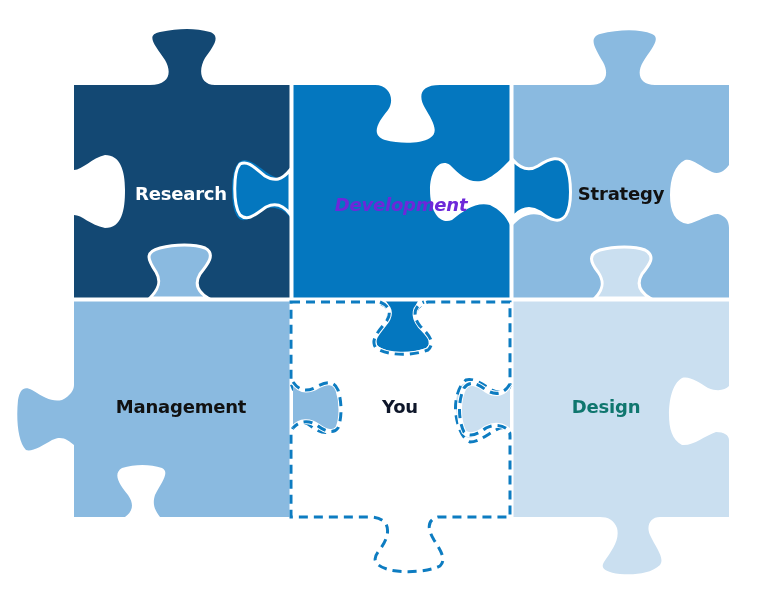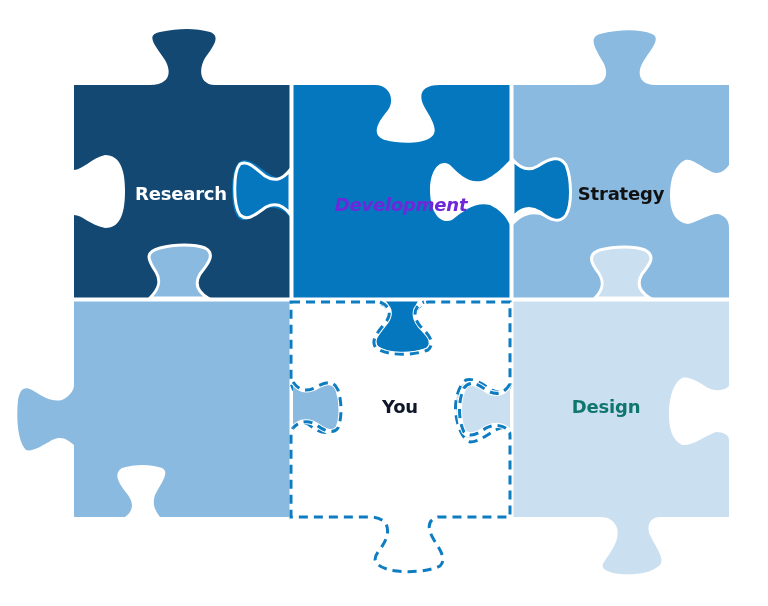--- a/index.html
+++ b/index.html
@@ -50,15 +50,16 @@
     <path fill="none" stroke="#0D7CC1" stroke-width="3" stroke-dasharray="9,6" d="M293,382 C300,392 308,392 318,386 C326,382 334,380 338,390 C342,402 342,418 338,428 C334,434 326,432 318,426 C310,420 300,420 293,428"></path>
     <path fill="none" stroke="#ffffff" stroke-width="5" d="M510,384 C504,394 496,396 486,390 C478,384 470,380 464,388 C458,400 458,420 464,432 C470,438 478,434 486,428 C494,424 504,424 510,432"></path>
     <path fill="none" stroke="#0D7CC1" stroke-width="3" stroke-dasharray="9,6" d="M510,384 C504,394 496,396 486,390 C478,384 470,380 464,388 C458,400 458,420 464,432 C470,438 478,434 486,428 C494,424 504,424 510,432"></path>
     <path fill="none" stroke="#ffffff" stroke-width="5" d="M380,302 C390,306 392,314 386,322 C378,332 370,340 376,348 C388,356 412,356 428,350 C436,342 428,334 420,326 C412,316 414,306 424,302"></path>
     <path fill="none" stroke="#0D7CC1" stroke-width="3" stroke-dasharray="9,6" d="M380,302 C390,306 392,314 386,322 C378,332 370,340 376,348 C388,356 412,356 428,350 C436,342 428,334 420,326 C412,316 414,306 424,302"></path>
   </svg>
 
   <div class="piece-label" style="left:181px; top:193px; color:#FFFFFF;">Research</div>
   <div class="piece-label" style="left:401px; top:204px; color:#6d28d9;font-style:italic;">Development</div>
   <div class="piece-label" style="left:621px; top:193px; color:#111111;">Strategy</div>
+  <div class="piece-label" style="left:181px; top:406px; color:#111111;">Management</div>
   <div class="piece-label" style="left:400px; top:406px; color:#0f172a;">You</div>
   <div class="piece-label" style="left:606px; top:406px; color:#0f766e;">Design</div>
 </div>
 
 </body></html>

